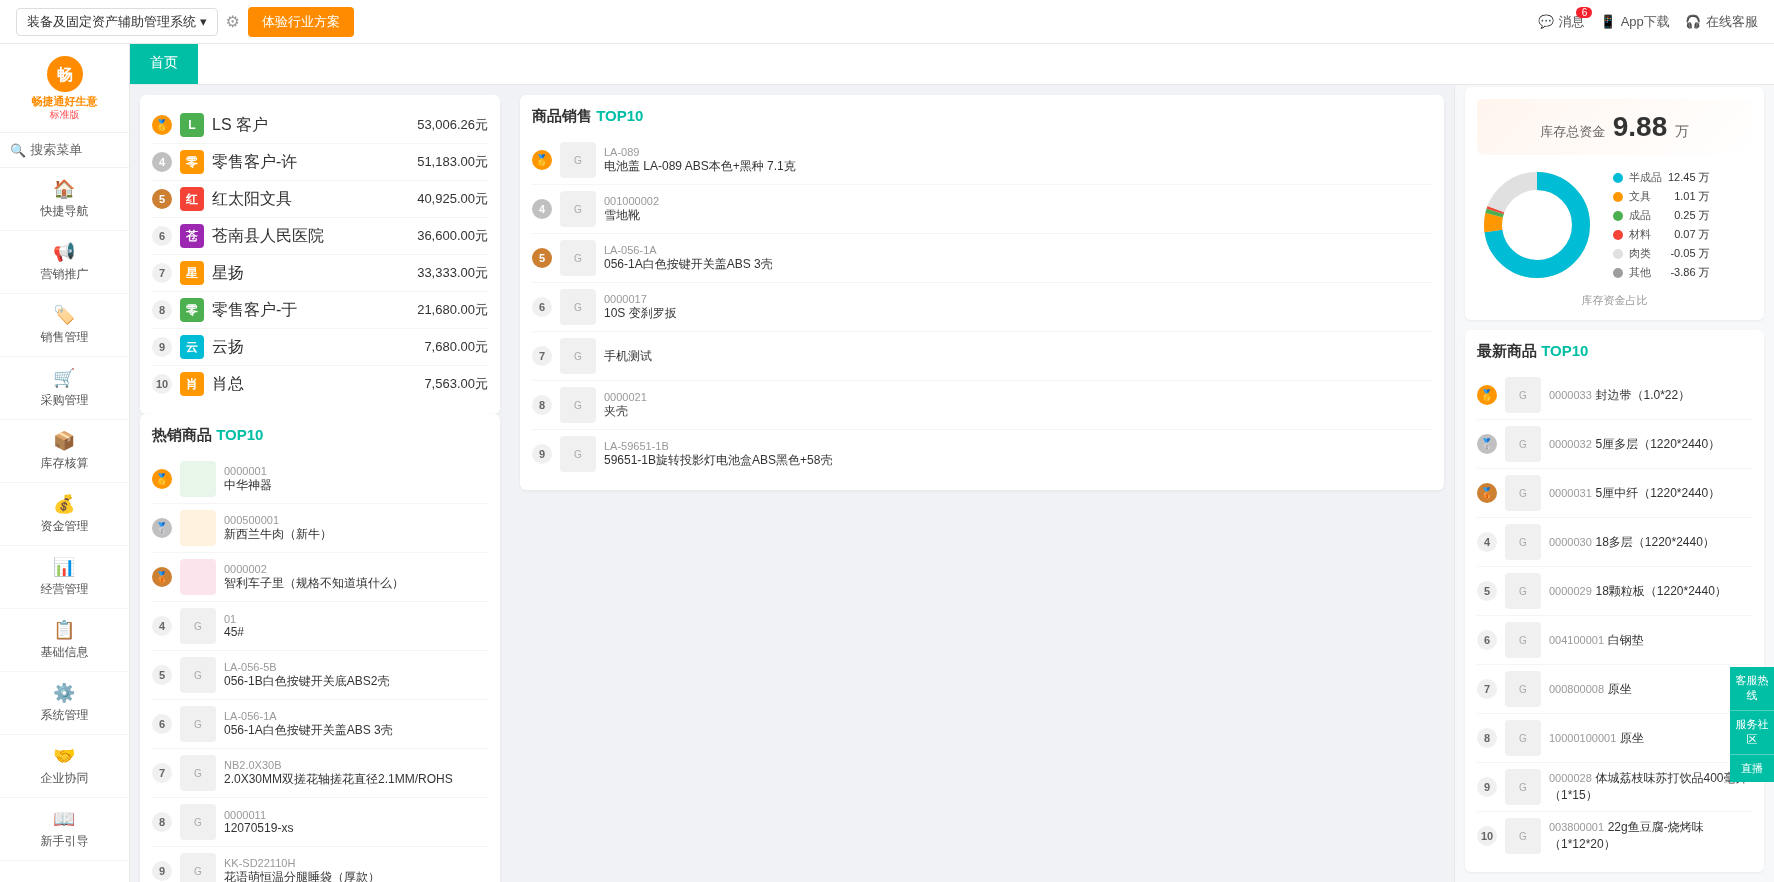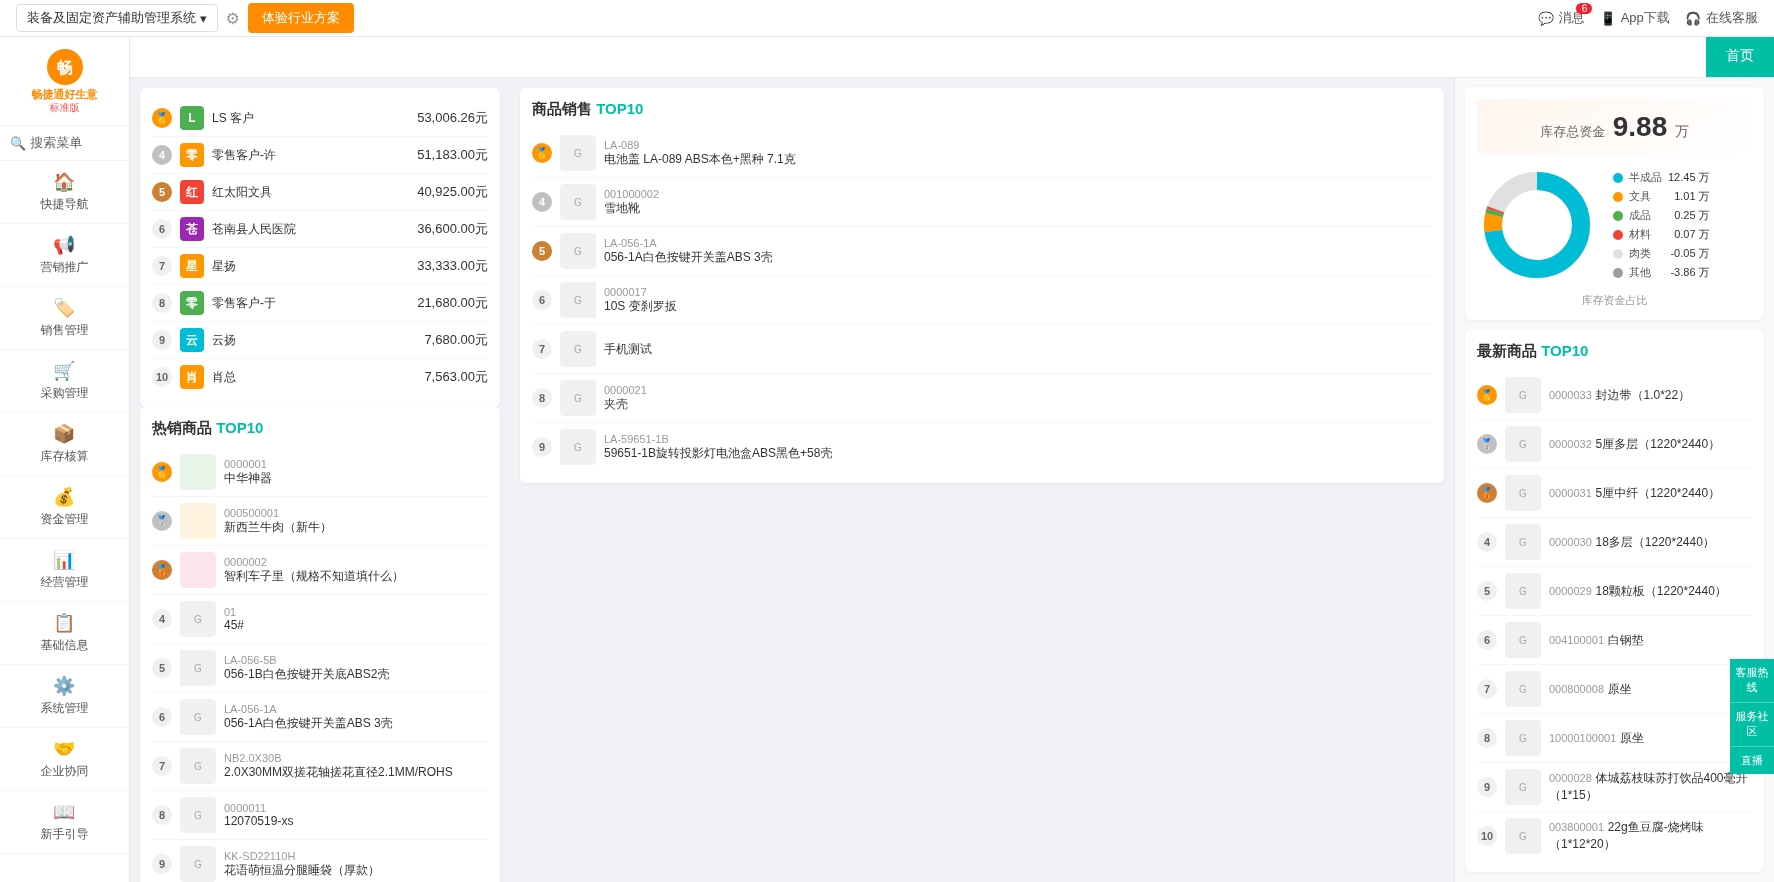--- a/index.html
+++ b/index.html
@@ -1,20 +1,20 @@
 <!DOCTYPE html>
 <html><head>
   <meta charset="utf-8">
   <style>
     * { margin: 0; padding: 0; box-sizing: border-box; }
     body { font-family: 'Microsoft YaHei', Arial, sans-serif; font-size: 13px; background: #f0f2f5; display: flex; flex-direction: column; height: 882px; overflow: hidden; }
 
     
     .top-bar {
-      display: flex; align-items: center; height: 37px; background: #fff;
+      display: flex; align-items: center; height: 44px; background: #fff;
       border-bottom: 1px solid #e8e8e8; padding: 0 16px; flex-shrink: 0; z-index: 100;
     }
     .top-bar-left { display: flex; align-items: center; gap: 8px; }
     .system-selector {
       display: flex; align-items: center; gap: 4px; border: 1px solid #ddd;
       border-radius: 4px; padding: 4px 10px; cursor: pointer; font-size: 13px; color: #333;
     }
     .gear-icon { font-size: 16px; color: #999; cursor: pointer; }
     .trial-btn {
       background: #ff8c00; color: #fff; border: none; border-radius: 4px;
@@ -50,21 +50,21 @@
       display: flex; flex-direction: column; align-items: center; padding: 10px 6px;
       cursor: pointer; color: #555; border-bottom: 1px solid #f5f5f5; transition: color 0.2s;
     }
     .sidebar-item .item-icon { font-size: 18px; margin-bottom: 3px; }
     .sidebar-item .item-label { font-size: 12px; text-align: center; }
 
     
     .content { flex: 1; display: flex; flex-direction: column; overflow: hidden; }
 
     
-    .nav-tabs { display: flex; background: #fff; border-bottom: 1px solid #e8e8e8; flex-shrink: 0; justify-content: flex-end; }
+    .nav-tabs { display: flex; background: #fff; border-bottom: 1px solid #e8e8e8; flex-shrink: 0; }
     .nav-tab {
       padding: 10px 20px; cursor: pointer; font-size: 14px; color: #555; border-bottom: 2px solid transparent;
     }
     .nav-tab.active { color: #fff; background: #00bfa5; border-bottom: 2px solid #00bfa5; }
 
     
     .content-body { flex: 1; overflow-y: auto; overflow-x: hidden; display: flex; gap: 0; }
 
     
     .mid-panel { flex: 1; overflow-y: auto; padding: 10px; display: flex; flex-direction: column; gap: 10px; }
@@ -78,21 +78,21 @@
     
     .rank-list { list-style: none; }
     .rank-item { display: flex; align-items: center; padding: 6px 0; border-bottom: 1px solid #f5f5f5; gap: 8px; }
     .rank-item:last-child { border-bottom: none; }
     .rank-num { width: 20px; height: 20px; border-radius: 50%; display: flex; align-items: center; justify-content: center; font-size: 11px; font-weight: bold; }
     .rank-num.top1 { background: #ff9500; color: #fff; }
     .rank-num.top2 { background: #c0c0c0; color: #fff; }
     .rank-num.top3 { background: #cd7f32; color: #fff; }
     .rank-num.normal { background: #f0f0f0; color: #666; }
     .rank-avatar { width: 24px; height: 24px; border-radius: 4px; display: flex; align-items: center; justify-content: center; font-size: 12px; color: #fff; font-weight: bold; flex-shrink: 0; }
-    .rank-name { flex: 1; font-size: 12px; color: #333; }
+    .rank-name { flex: 1; font-size: 16px; color: #333; }
     .rank-value { font-size: 13px; color: #333; font-weight: 500; }
 
     
     .section-title { font-size: 15px; font-weight: bold; color: #333; margin-bottom: 10px; }
     .section-title span { color: #00bfa5; }
     .product-thumb { width: 36px; height: 36px; border-radius: 4px; background: #e8e8e8; display: flex; align-items: center; justify-content: center; flex-shrink: 0; overflow: hidden; }
     .product-thumb-placeholder { width: 36px; height: 36px; border-radius: 4px; background: #f0f0f0; display: flex; align-items: center; justify-content: center; flex-shrink: 0; font-size: 10px; color: #aaa; }
     .product-info { flex: 1; }
     .product-code { font-size: 11px; color: #999; }
     .product-name { font-size: 12px; color: #333; }
@@ -122,21 +122,21 @@
     .avatar-ling { background: #ff9800; }
     .avatar-hong { background: #f44336; }
     .avatar-cang { background: #9c27b0; }
     .avatar-xing { background: #ff9800; }
     .avatar-ling2 { background: #4caf50; }
     .avatar-yun { background: #00bcd4; }
     .avatar-xiao { background: #ff9800; }
 
     
     .float-support {
-      position: fixed; right: 0; bottom: 108px; display: flex; flex-direction: column; z-index: 999;
+      position: fixed; right: 0; bottom: 100px; display: flex; flex-direction: column; z-index: 999;
     }
     .float-btn {
       width: 44px; padding: 6px 4px; background: #00bfa5; color: #fff; text-align: center;
       font-size: 11px; cursor: pointer; line-height: 1.4; border-bottom: 1px solid rgba(255,255,255,0.3);
     }
     .float-btn:last-child { border-bottom: none; }
 
     .left-scroll-panel { width: 380px; flex-shrink: 0; overflow-y: auto; padding: 10px; }
   </style>
 </head>

